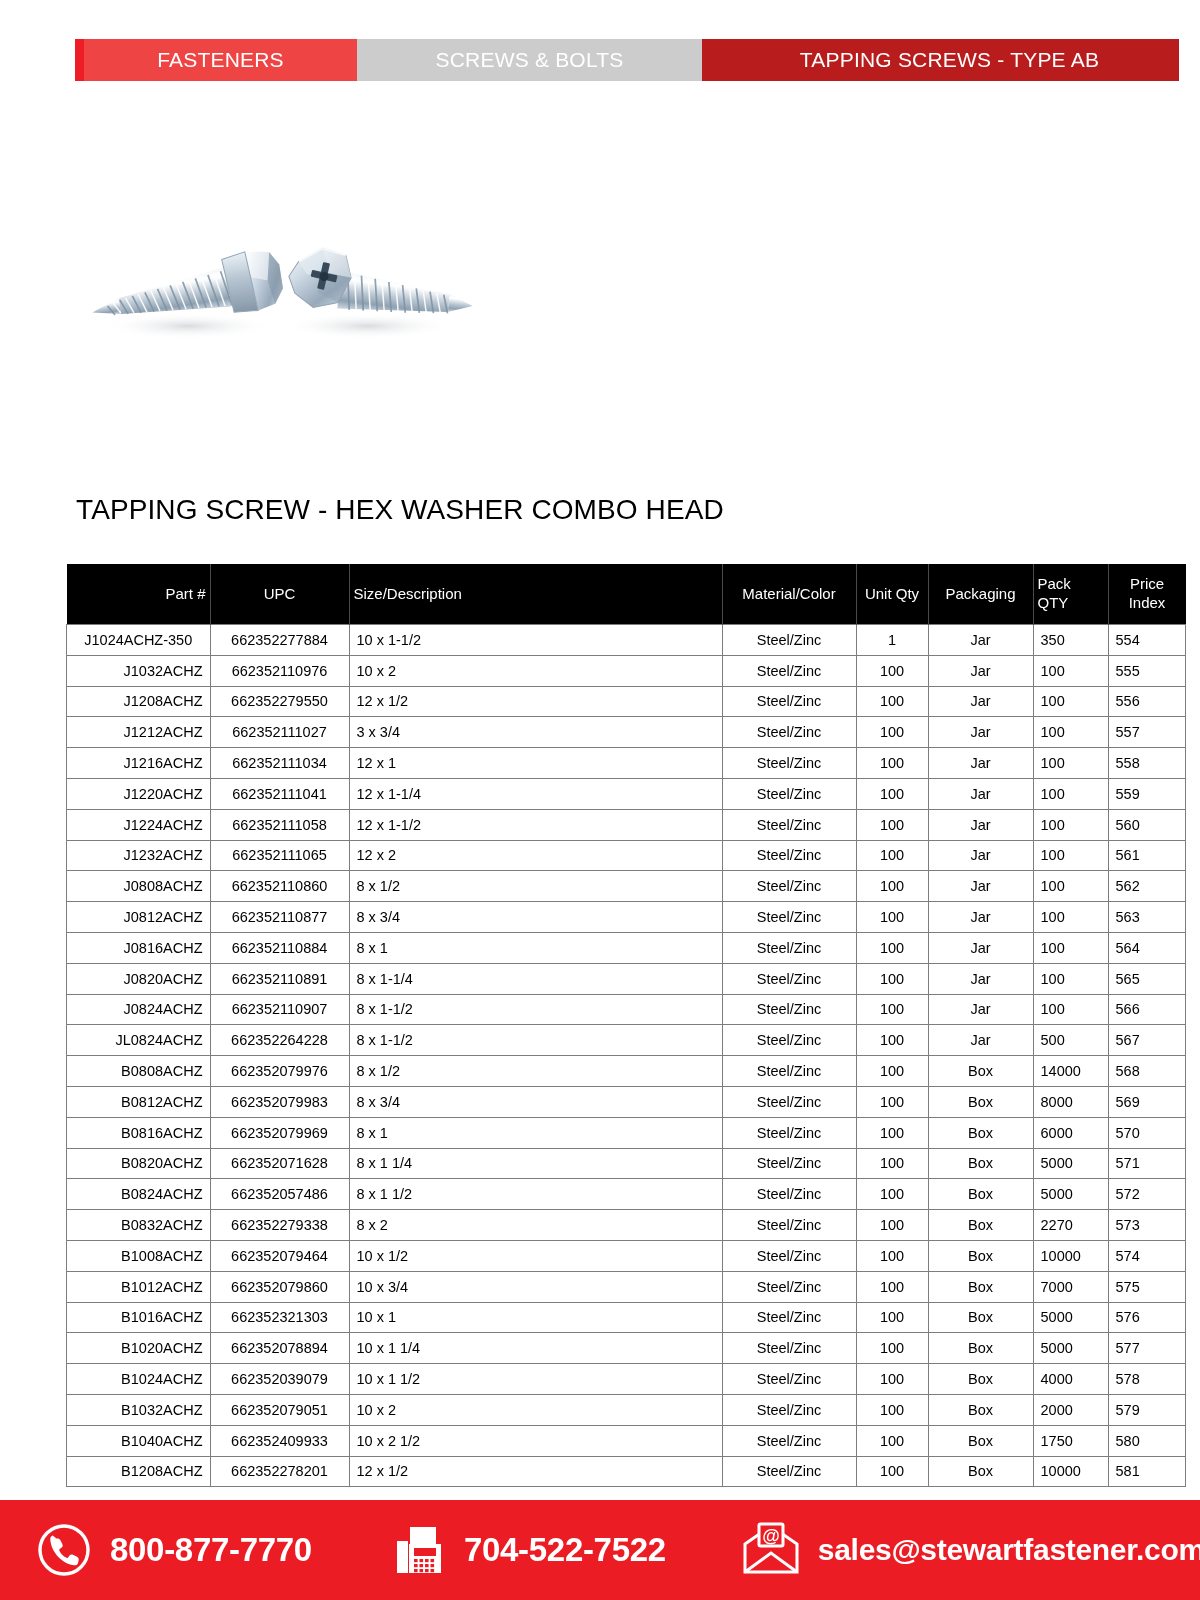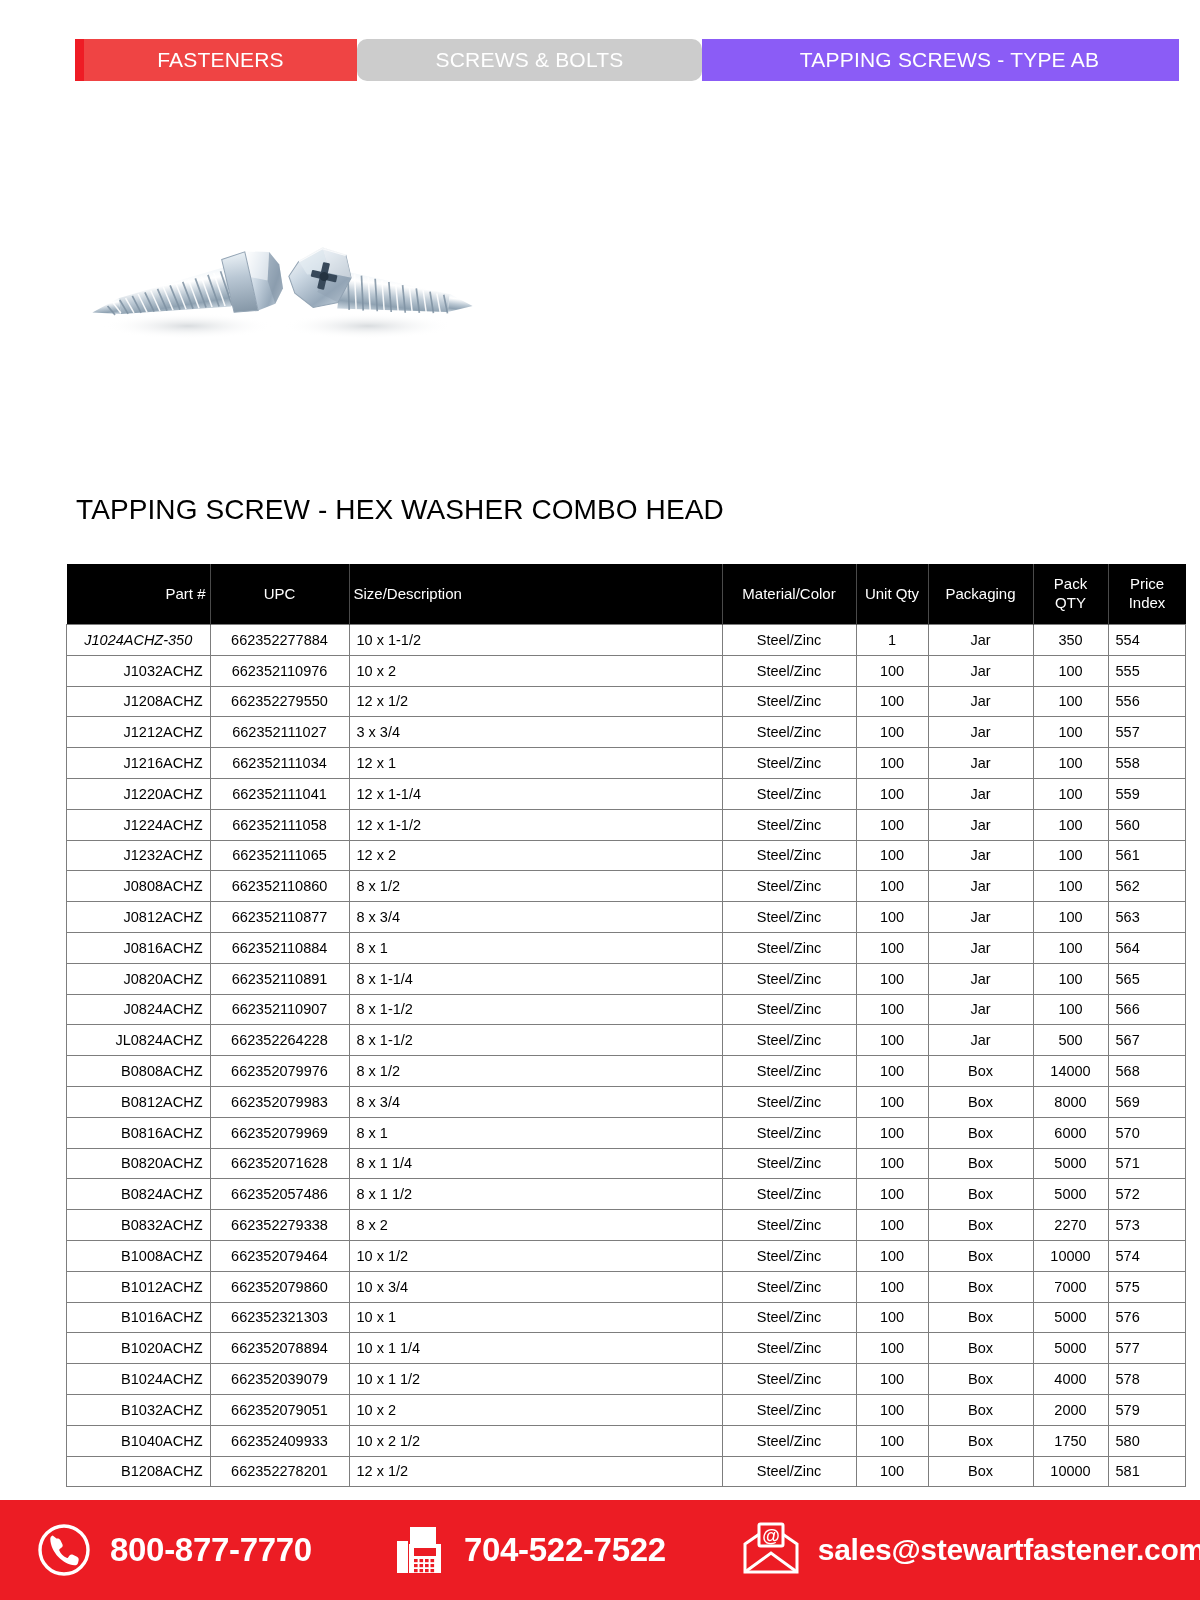--- a/index.html
+++ b/index.html
@@ -33,22 +33,22 @@
     display: flex;
     align-items: center;
     justify-content: center;
     font-size: 21px;
     letter-spacing: 0.2px;
     color: #ffffff;
     padding: 0 22px;
     white-space: nowrap;
   }
   .crumb-1 { background: #ef4444; width: 229px; }
-  .crumb-2 { background: #cccccc; width: 301px; border-radius: 10px; }
-  .crumb-3 { background: #8b5cf6; width: 415px; padding-left: 40px; }
+  .crumb-2 { background: #cccccc; width: 301px; }
+  .crumb-3 { background: #b91c1c; width: 415px; padding-left: 40px; }
 
   
   .product-photo {
     position: absolute;
     left: 78px;
     top: 218px;
     width: 400px;
     height: 135px;
   }
   .product-photo svg { display: block; }
@@ -95,25 +95,25 @@
     vertical-align: middle;
     white-space: nowrap;
     overflow: hidden;
   }
   .c-part  { width: 135px; text-align: right; }
   .c-upc   { width: 130px; text-align: center; }
   .c-size  { width: 364px; text-align: left; }
   .c-mat   { width: 125px; text-align: center; }
   .c-uqty  { width: 63px;  text-align: center; }
   .c-pack  { width: 96px;  text-align: center; }
-  .c-pqty  { width: 66px;  text-align: center; }
+  .c-pqty  { width: 66px;  text-align: left; }
   .c-price { width: 69px;  }
 
   
-  tr.row-0 .c-part { text-align: center; padding: 0 16px; font-style: italic; }
+  tr.row-0 .c-part { text-align: center; padding: 0 16px; }
 
   
   .footer-bar {
     position: absolute;
     left: 0;
     bottom: 0;
     width: 1200px;
     height: 100px;
     background: #ec1c24;
     display: flex;

